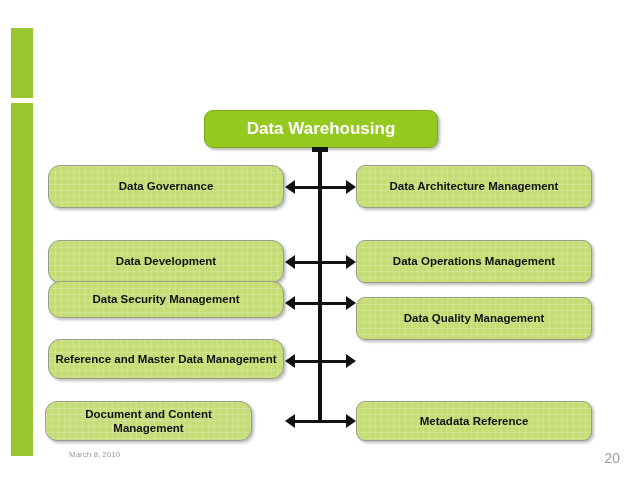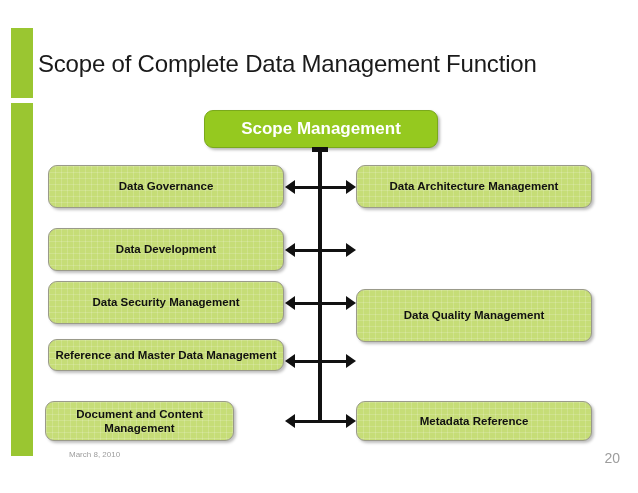--- a/index.html
+++ b/index.html
@@ -98,23 +98,23 @@
     font-weight: bold;
     font-size: 11.5px;
     line-height: 1.25;
     box-sizing: border-box;
     padding: 2px 6px;
     background-image:
       linear-gradient(rgba(255,255,255,0.16) 1px, transparent 1px),
       linear-gradient(90deg, rgba(255,255,255,0.16) 1px, transparent 1px);
     background-size: 6px 6px, 6px 6px;
   }
-  .node.left  { left: 48px;  width: 236px; }
+  .node.left  { left: 48px;  width: 236px; border-radius: 12px; }
   .node.right { left: 356px; width: 236px; text-align: center; }
-  .node.left.wide  { left: 45px;  width: 189px; }
+  .node.left.wide  { left: 45px;  width: 207px; }
 
   
   .connector {
     position: absolute;
     left: 285px;
     width: 71px;
     height: 14px;
     pointer-events: none;
   }
   .connector .shaft {
@@ -154,70 +154,72 @@
   }
 </style>
 </head>
 <body>
 
 <div id="slide">
 
   <div class="accent-bar" id="accent-bar-top"></div>
   <div class="accent-bar" id="accent-bar-bottom"></div>
 
-  <div id="page-title">Scope of Complete Data Management Function</div>
 
   <div id="root-node">
-    <span>Scope Management</span>
+    <span>Data Warehousing</span>
   </div>
 
   <div id="spine-cap"></div>
   <div id="spine"></div>
 
   <div class="row" style="top:165px;height:43px">
     <div class="node left" style="top:0;height:43px">
       <span>Data Governance</span>
     </div>
     <div class="connector" style="top:15px">
       <div class="head l"></div>
       <div class="shaft"></div>
       <div class="head r"></div>
     </div>
     <div class="node right" style="top:0;height:43px">
       <span>Data Architecture Management</span>
     </div>
   </div>
 
-  <div class="row" style="top:228px;height:43px">
+  <div class="row" style="top:240px;height:43px">
     <div class="node left" style="top:0;height:43px">
       <span>Data Development</span>
     </div>
     <div class="connector" style="top:15px">
       <div class="head l"></div>
       <div class="shaft"></div>
       <div class="head r"></div>
     </div>
+    <div class="node right" style="top:0;height:43px">
+      <span>Data Operations Management</span>
+    </div>
   </div>
 
   <div class="row" style="top:281px;height:43px">
-    <div class="node left" style="top:0;height:43px">
+    <div class="node left" style="top:0;height:37px">
       <span>Data Security Management</span>
     </div>
     <div class="connector" style="top:15px">
       <div class="head l"></div>
       <div class="shaft"></div>
       <div class="head r"></div>
     </div>
-    <div class="node right" style="top:8px;height:53px">
+    <div class="node right" style="top:16px;height:43px">
       <span>Data Quality Management</span>
     </div>
   </div>
 
   <div class="row" style="top:339px;height:44px">
-    <div class="node left" style="top:0;height:32px">
+    <div class="node left" style="top:0;height:40px">
       <span>Reference and Master Data Management</span>
     </div>
     <div class="connector" style="top:15px">
       <div class="head l"></div>
       <div class="shaft"></div>
       <div class="head r"></div>
     </div>
   </div>
 
   <div class="row" style="top:401px;height:40px">

